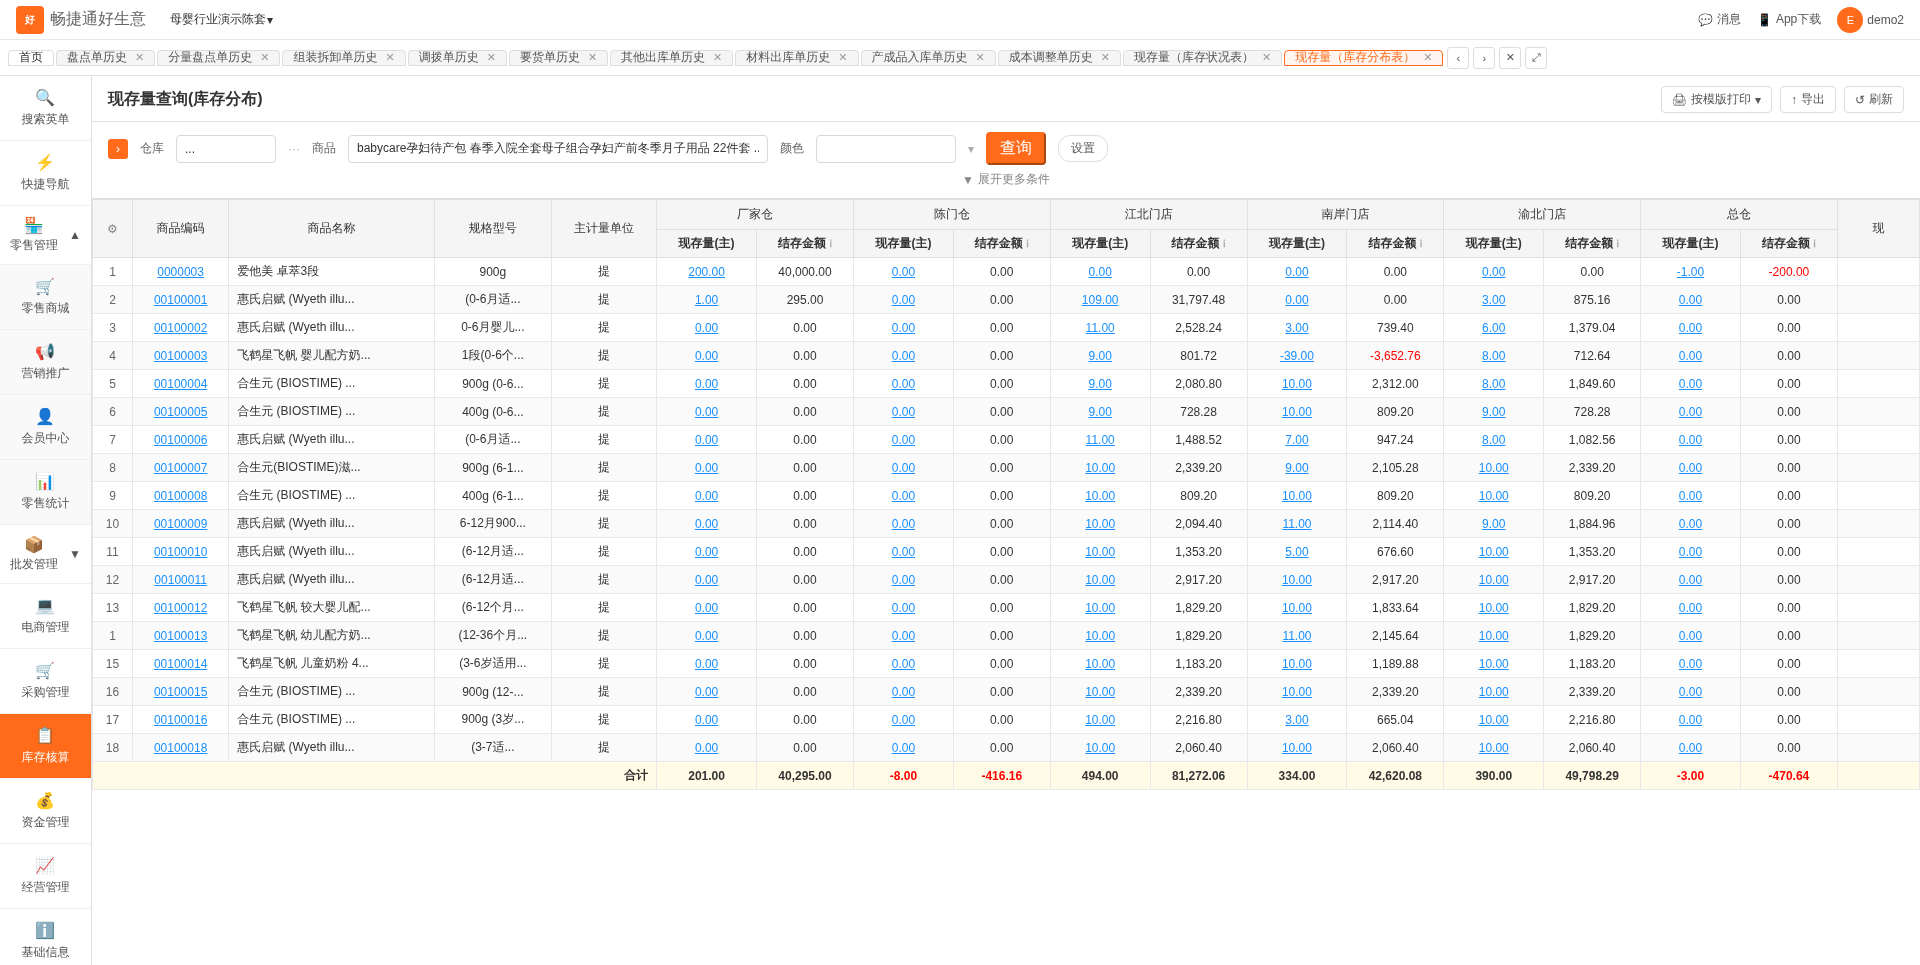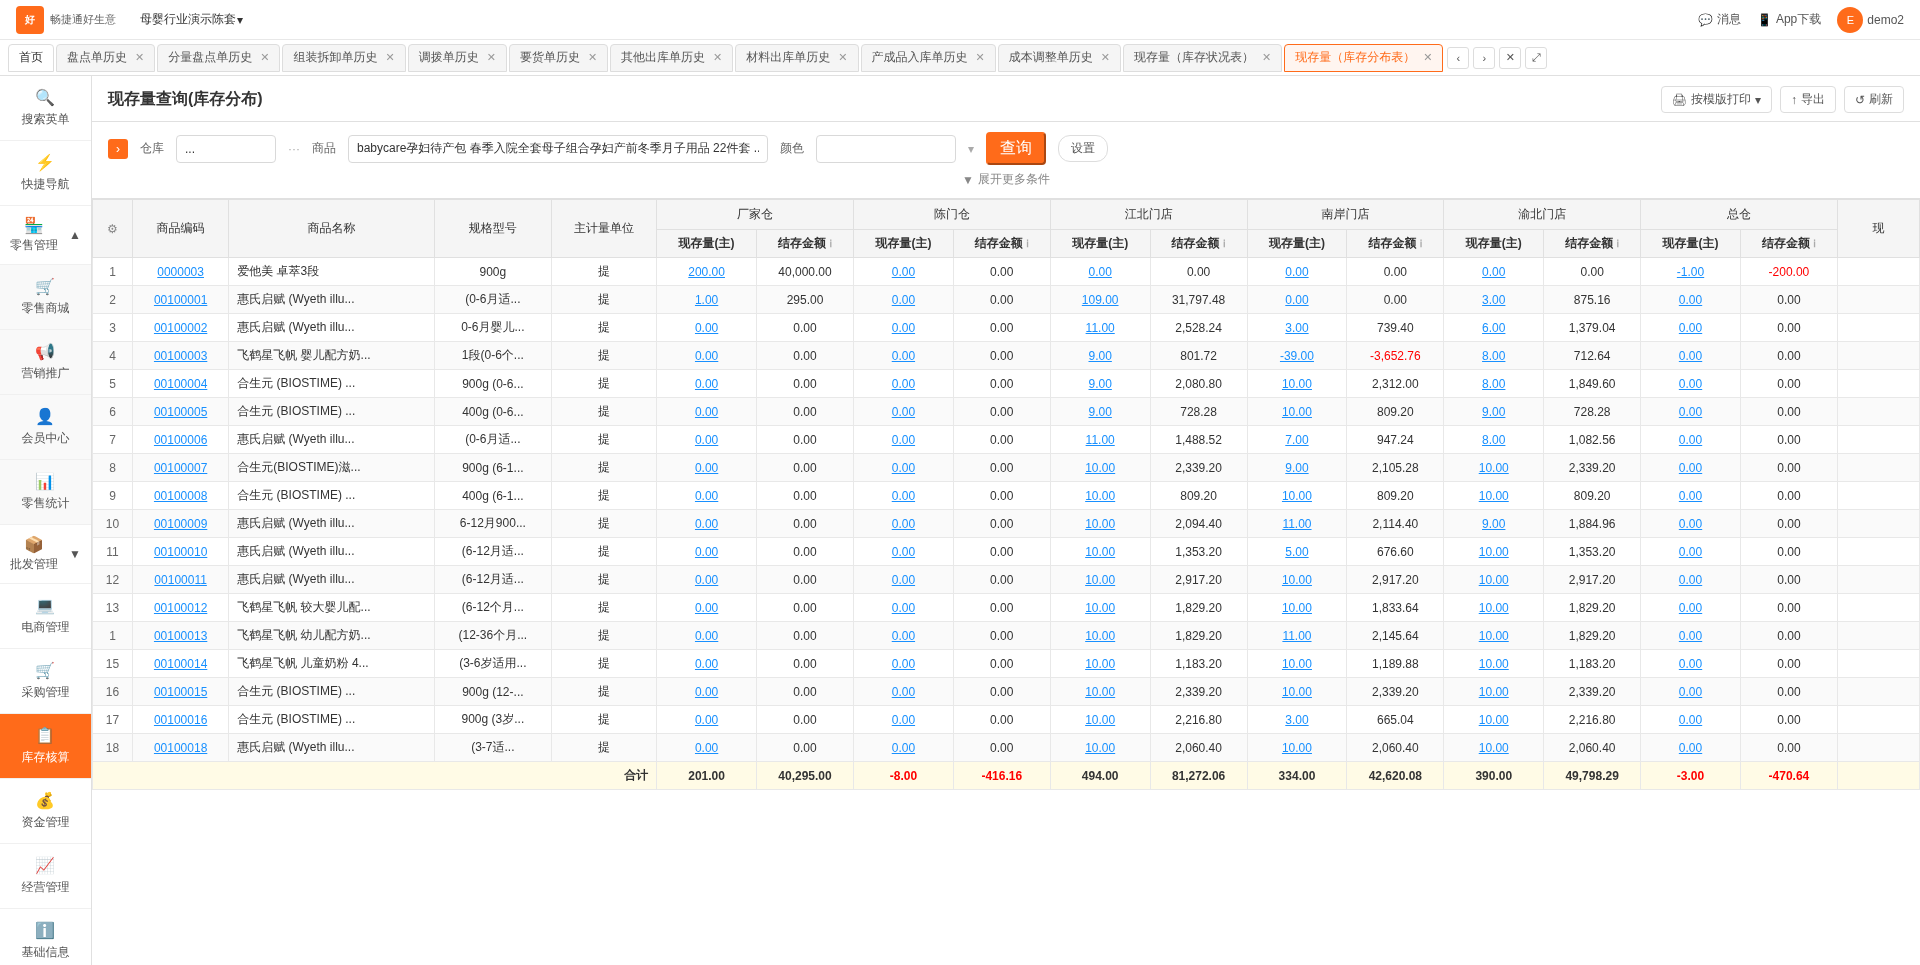--- a/index.html
+++ b/index.html
@@ -3,28 +3,28 @@
   <meta charset="utf-8">
   <style>
     * { box-sizing: border-box; margin: 0; padding: 0; }
     body { font-family: 'Microsoft YaHei', Arial, sans-serif; font-size: 12px; background: #f0f2f5; color: #333; overflow: hidden; }
 
     
     .top-bar { height: 40px; background: #fff; display: flex; align-items: center; justify-content: space-between; padding: 0 16px; border-bottom: 1px solid #e8e8e8; }
     .top-bar-left { display: flex; align-items: center; gap: 8px; }
     .logo-area { display: flex; align-items: center; gap: 6px; }
     .logo-icon { width: 28px; height: 28px; background: #ff6b1a; border-radius: 4px; display: flex; align-items: center; justify-content: center; color: white; font-size: 10px; font-weight: bold; }
-    .logo-text { font-size: 11px; color: #666; line-height: 1.3; }
+    .logo-text { font-size: 16px; color: #666; line-height: 1.3; }
     .top-bar-right { display: flex; align-items: center; gap: 16px; }
     .top-bar-btn { display: flex; align-items: center; gap: 4px; color: #555; cursor: pointer; font-size: 12px; }
     .avatar { width: 26px; height: 26px; border-radius: 50%; background: #ff6b1a; display: flex; align-items: center; justify-content: center; color: white; font-size: 11px; }
 
     
     .tab-bar { height: 36px; background: #fff; display: flex; align-items: center; padding: 0 8px; border-bottom: 1px solid #e0e0e0; overflow: hidden; gap: 2px; }
-    .tab { display: flex; align-items: center; gap: 4px; padding: 0 10px; height: 28px; border: 1px solid #ddd; border-radius: 4px 4px 0 0; cursor: pointer; white-space: nowrap; font-size: 12px; color: #555; background: #f5f5f5; }
+    .tab { display: flex; align-items: center; gap: 4px; padding: 0 10px; height: 16px; border: 1px solid #ddd; border-radius: 4px 4px 0 0; cursor: pointer; white-space: nowrap; font-size: 12px; color: #555; background: #f5f5f5; }
     .tab.active { background: #fff5f0; border-color: #ff6b1a; color: #ff6b1a; }
     .tab .close-x { color: #999; font-size: 11px; margin-left: 4px; }
     .tab-nav-btn { width: 22px; height: 22px; border: 1px solid #ddd; border-radius: 3px; display: flex; align-items: center; justify-content: center; cursor: pointer; background: #fff; color: #555; font-size: 11px; margin-left: 2px; }
     .home-tab { background: #fff; border-color: #ddd; color: #333; }
 
     
     .main-layout { display: flex; height: calc(965px - 40px - 36px); }
 
     
     .sidebar { width: 92px; background: #fff; border-right: 1px solid #e0e0e0; display: flex; flex-direction: column; overflow-y: auto; }

